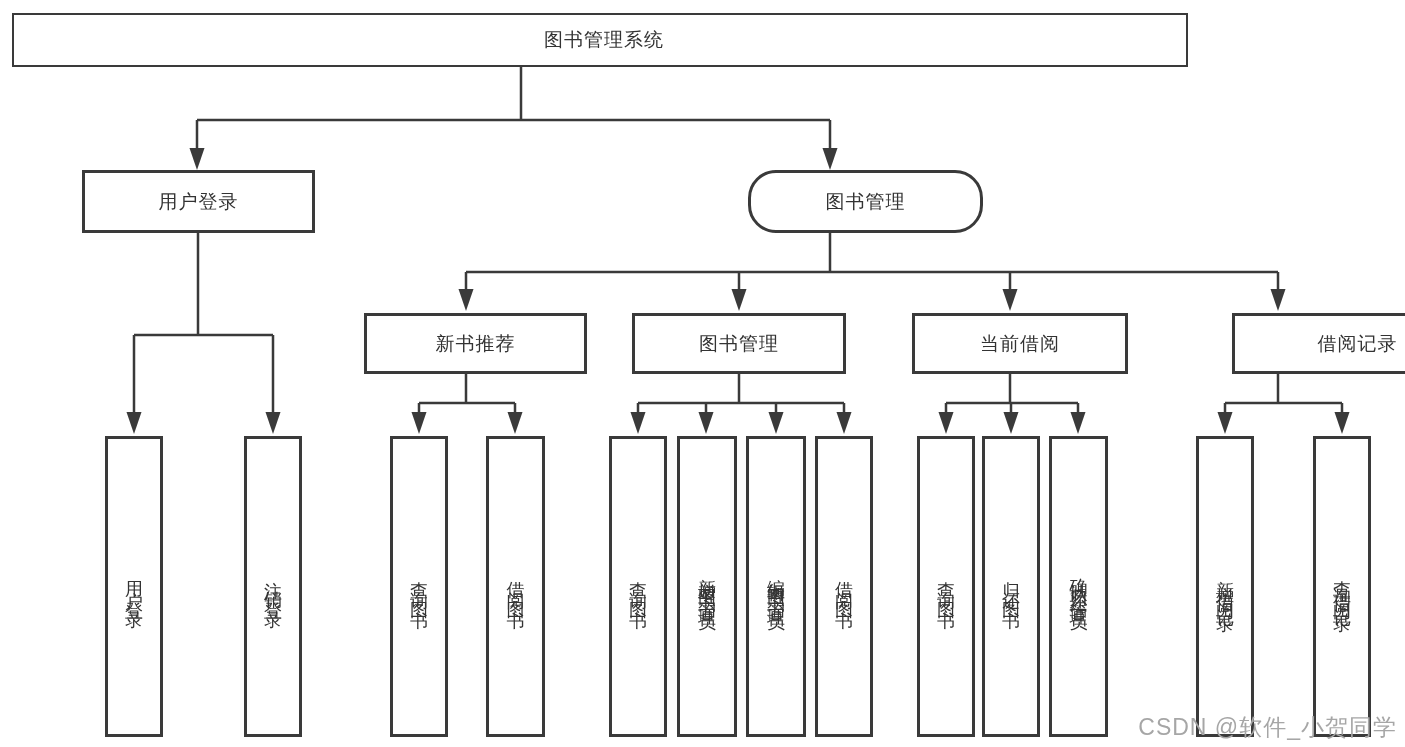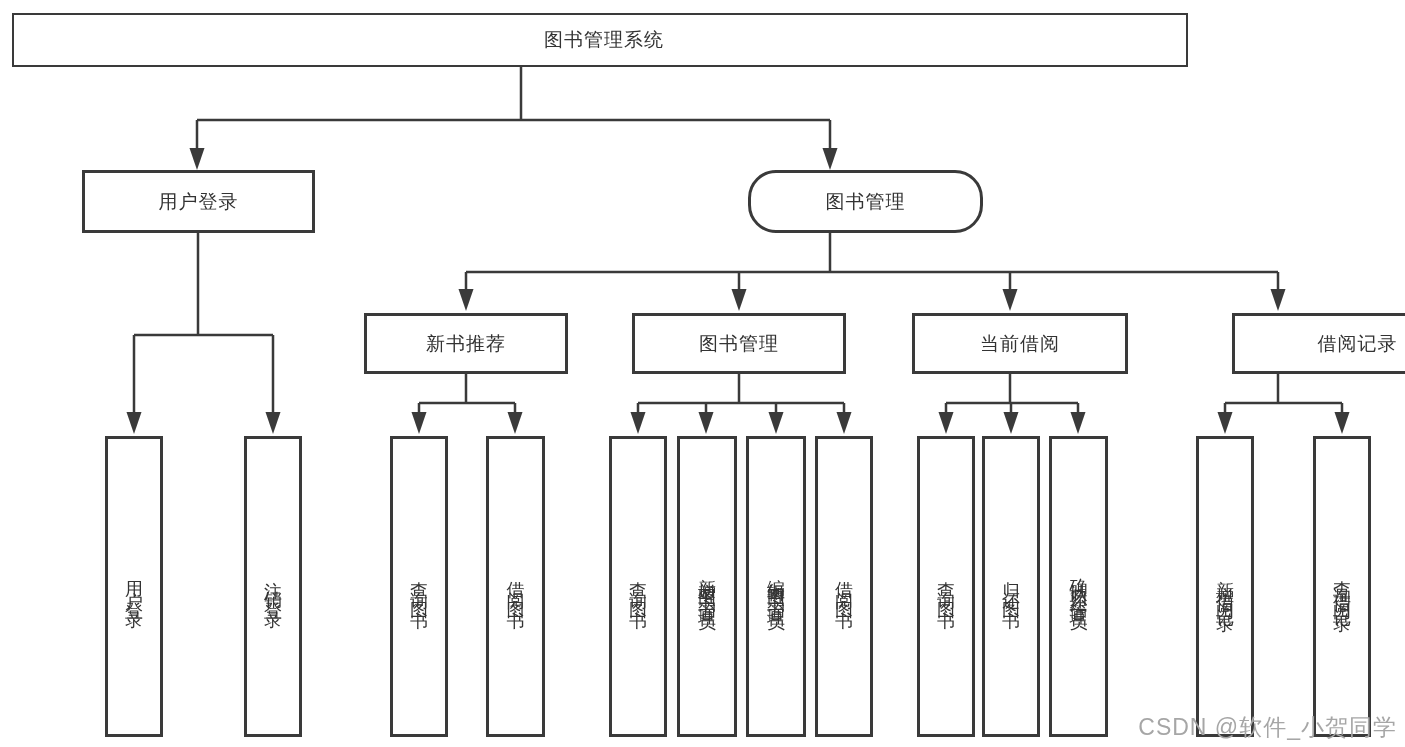--- a/index.html
+++ b/index.html
@@ -85,21 +85,21 @@
       <use href="#ah" transform="translate(1225,434)"></use>
       <use href="#ah" transform="translate(1342,434)"></use>
     </g>
   </svg>
 
   <div class="node h" style="left:12px;top:13px;width:1176px;height:54px;border-width:2.5px;padding-left:8px;">图书管理系统</div>
 
   <div class="node h" style="left:82px;top:170px;width:233px;height:63px;">用户登录</div>
   <div class="node h" style="left:748px;top:170px;width:235px;height:63px;border-radius:28px;">图书管理</div>
 
-  <div class="node h" style="left:364px;top:313px;width:204px;height:61px;">新书推荐</div>
+  <div class="node h" style="left:364px;top:313px;width:223px;height:61px;">新书推荐</div>
   <div class="node h" style="left:632px;top:313px;width:214px;height:61px;">图书管理</div>
   <div class="node h" style="left:902px;top:313px;width:216px;height:61px;margin-left:10px;">当前借阅</div>
   <div class="node h" style="left:1232px;top:313px;width:251px;height:61px;">借阅记录</div>
 
   <div class="node leaf" style="left:105px;top:436px;width:58px;height:301px;">
     <span class="vtext">用户登录</span>
   </div>
   <div class="node leaf" style="left:244px;top:436px;width:58px;height:301px;">
     <span class="vtext">注销登录</span>
   </div>

